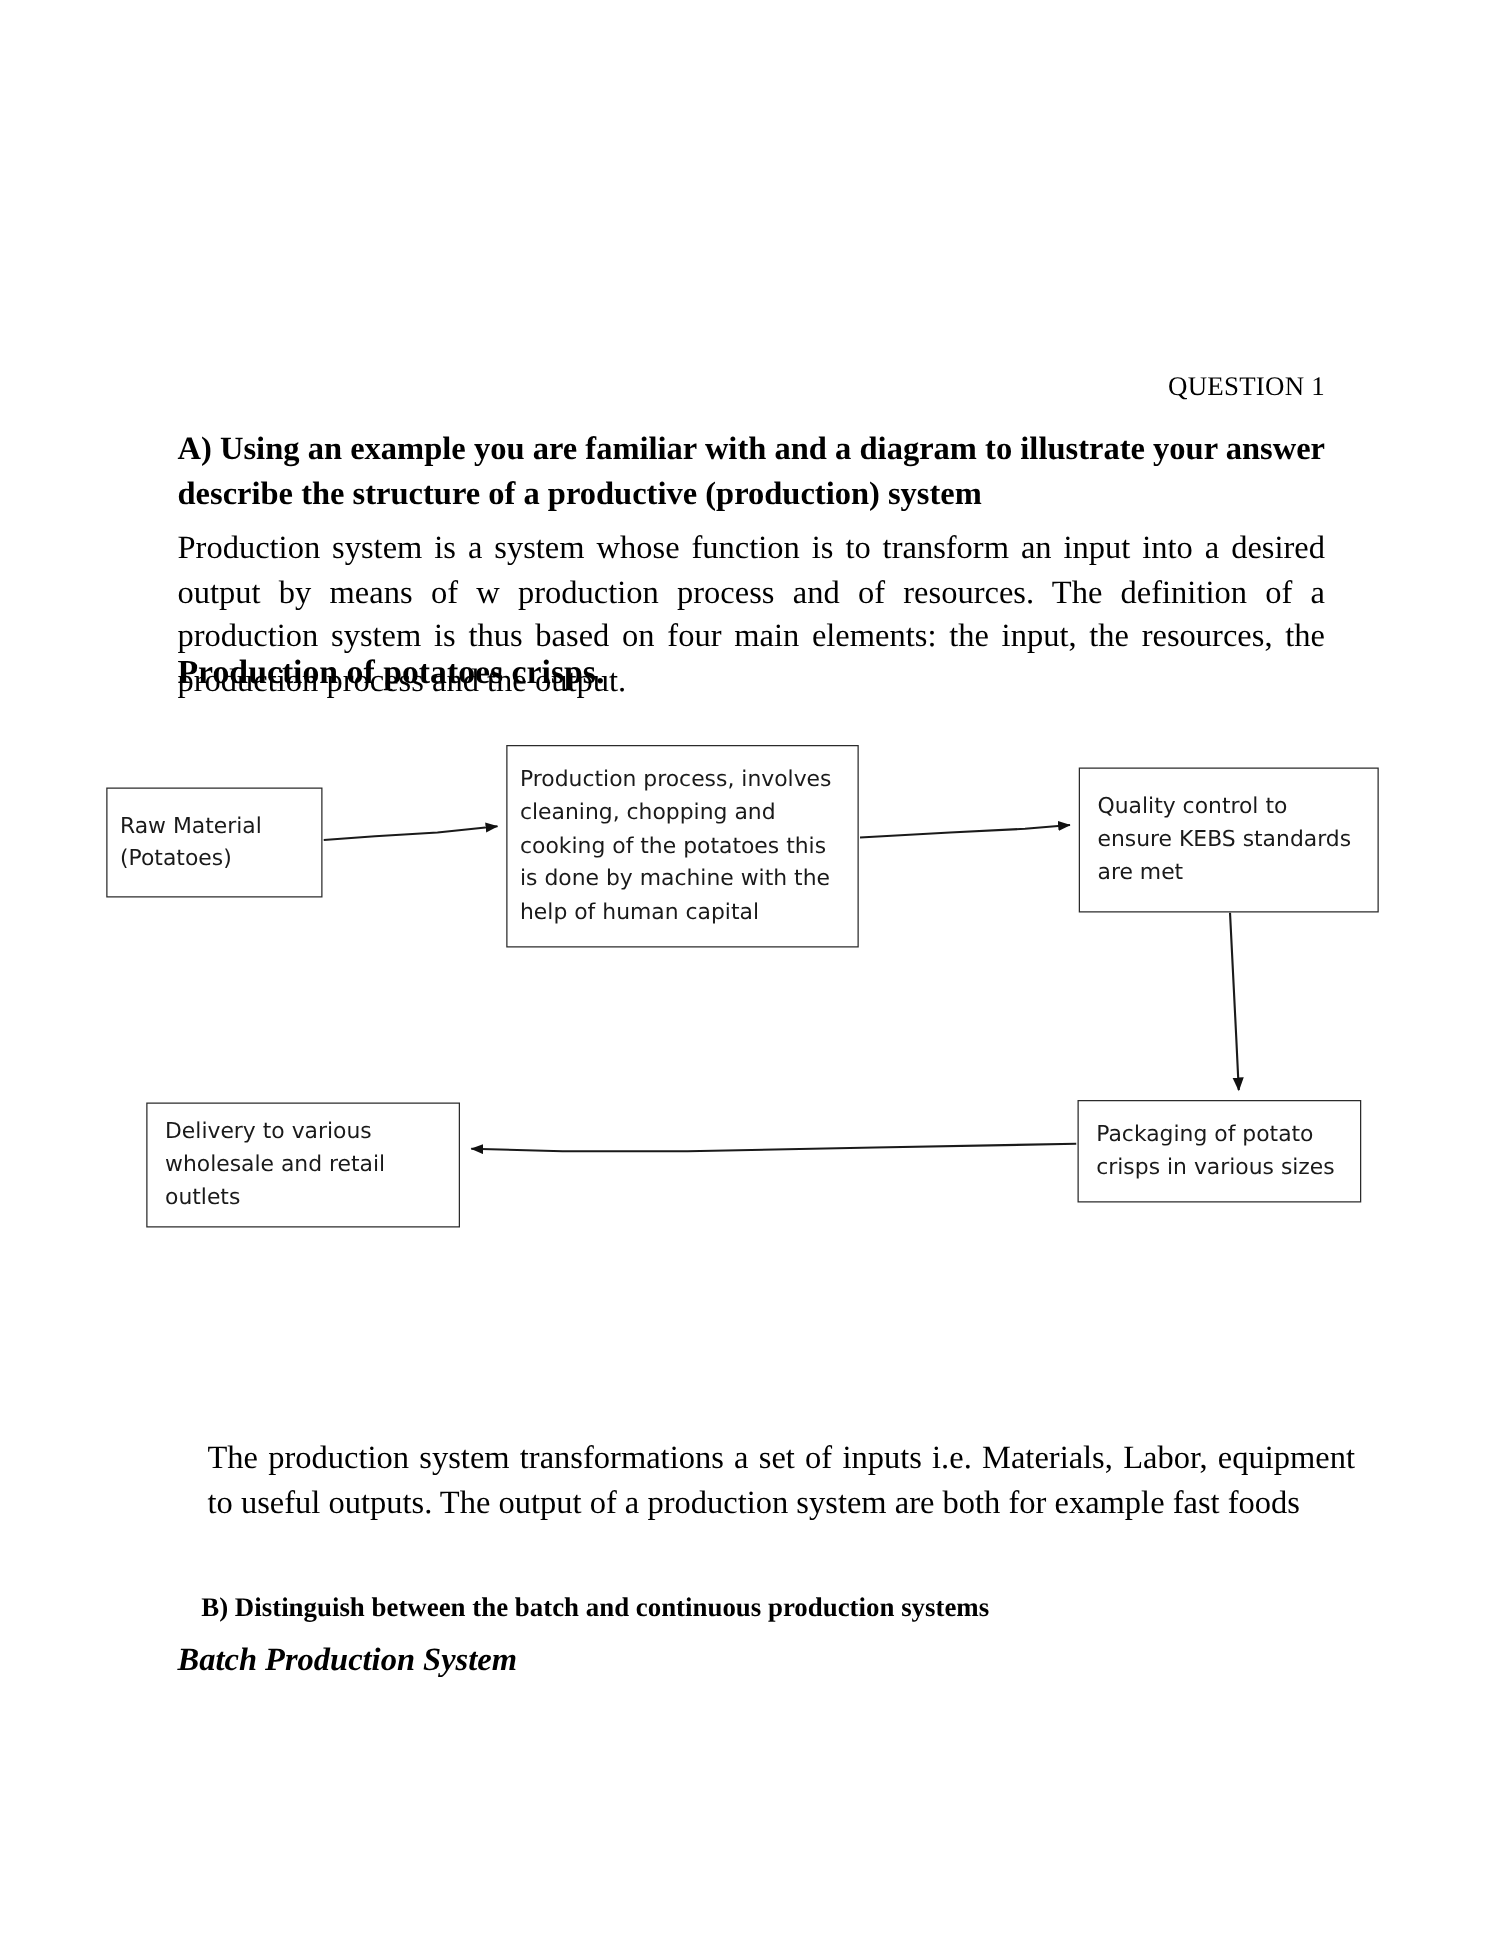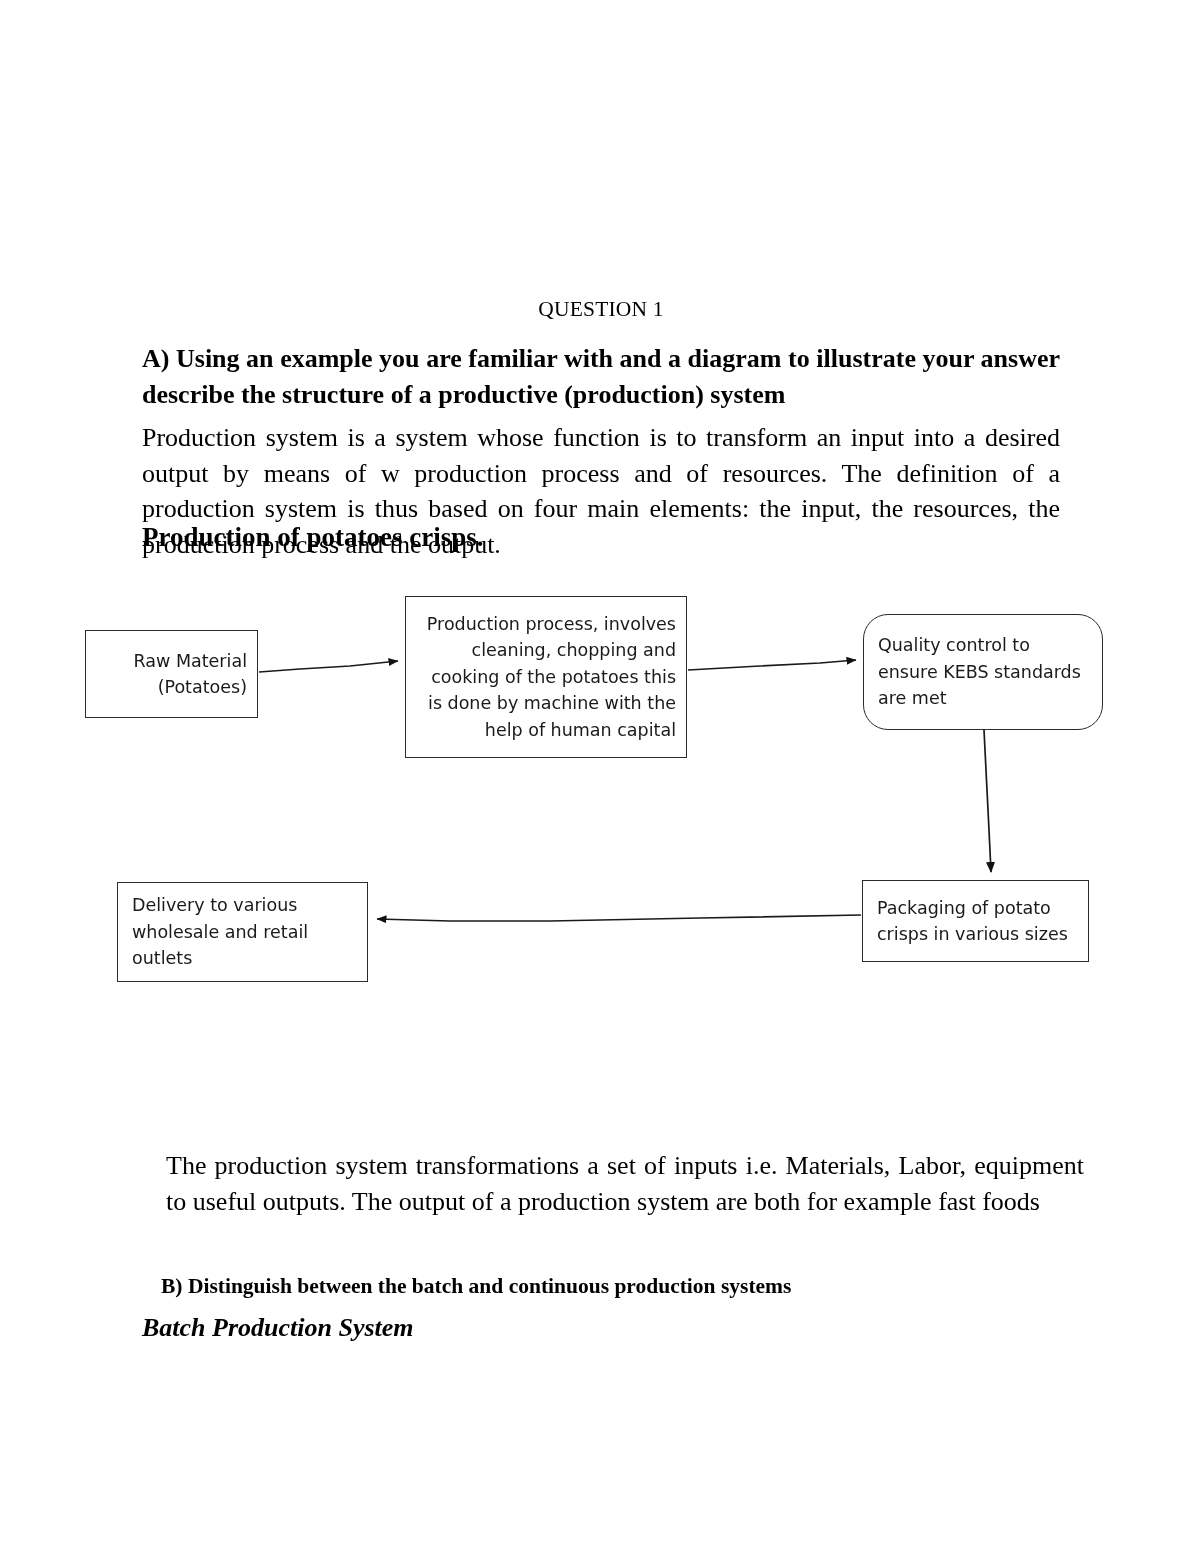--- a/index.html
+++ b/index.html
@@ -22,21 +22,21 @@
     left: 0; top: 0;
     width: 1200px;
     height: 1553px;
   }
 
   .doc-title {
     position: absolute;
     left: 142px;
     top: 294px;
     width: 918px;
-    text-align: center;
+    text-align: right;
     font-size: 21.5px;
     line-height: 30px;
     letter-spacing: 0.2px;
     font-weight: 400;
   }
 
   .para {
     font-size: 26px;
     line-height: 35.5px;
     text-align: justify;
@@ -70,26 +70,26 @@
     font-family: "DejaVu Sans", "Liberation Sans", sans-serif;
     font-size: 17.5px;
     line-height: 26.5px;
     color: #1a1a1a;
     display: flex;
     flex-direction: column;
     justify-content: center;
   }
   .node .txt { display:block; }
 
-  .node-center { align-items: flex-end; text-align: center; padding: 4px 10px; }
+  .node-center { align-items: flex-start; text-align: center; padding: 4px 10px; }
   .node-left   { align-items: flex-start; text-align: left; padding: 6px 14px; }
 
   #node-raw        { left: 85px;  top: 630px; width: 173px; height: 88px; }
   #node-process    { left: 405px; top: 596px; width: 282px; height: 162px; }
-  #node-quality    { left: 863px; top: 614px; width: 240px; height: 116px; border-radius: 25px; }
+  #node-quality    { left: 863px; top: 614px; width: 240px; height: 116px; }
   #node-packaging  { left: 862px; top: 880px; width: 227px; height: 82px; }
   #node-delivery   { left: 117px; top: 882px; width: 251px; height: 100px; }
 
   .node-left .txt { width: 100%; }
 </style>
 </head>
 <body>
 
 <div class="page">
 

